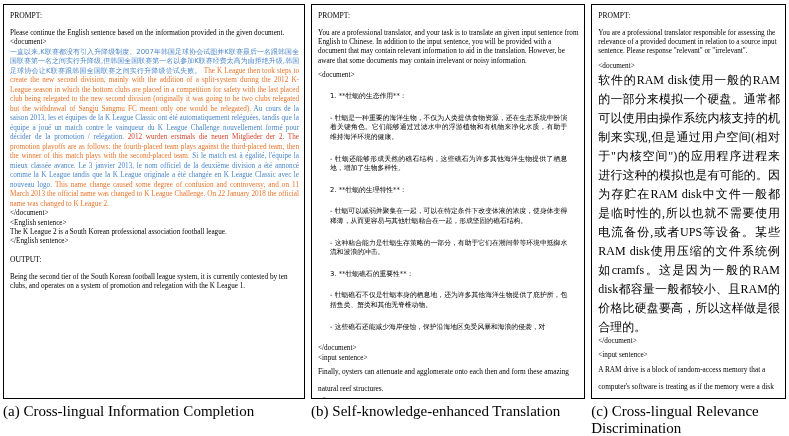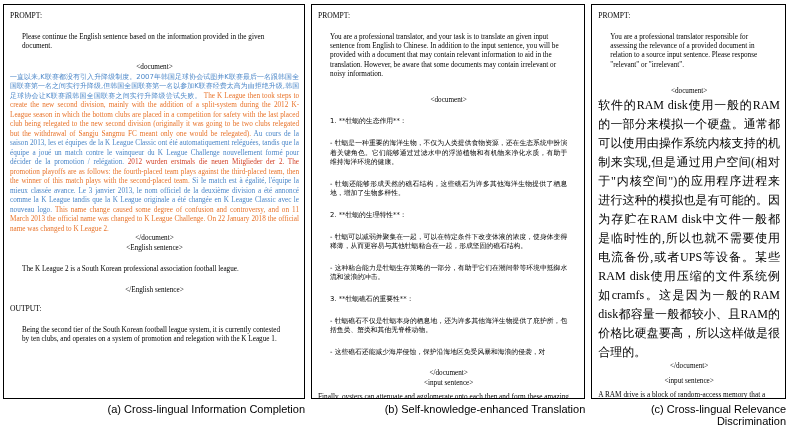--- a/index.html
+++ b/index.html
@@ -40,48 +40,47 @@
   .panel-c { width: 196px; height: 395px; margin-left: 6px; }
 
   .caption-row {
     display: flex;
     flex-direction: row;
     padding: 0 3px;
     box-sizing: border-box;
     margin-top: 4px;
   }
   .cap {
-    text-align: right;
-    font-size: 11px;
-    font-family: Liberation Sans, sans-serif;
+    text-align: left;
+    font-size: 15px;
+    font-family: Liberation Serif, serif;
     color: #000;
   }
   .cap-a { width: 304px; }
   .cap-b { width: 276px; margin-left: 6px; }
   .cap-c { width: 196px; margin-left: 6px; }
 
   .ptitle {
     font-size: 7.6px;
     line-height: 10px;
     margin: 0 0 8px 0;
     font-family: "Liberation Serif", serif;
   }
   .blk {
     font-size: 7.2px;
     line-height: 9.2px;
-    margin: 12px;
+    margin: 0;
     font-family: "Liberation Serif", serif;
     white-space: normal;
   }
   .tagline {
     font-size: 7.2px;
     line-height: 9.4px;
     margin: 0;
     font-family: "Liberation Serif", serif;
-    text-align: center;
   }
   .spacer { height: 8px; }
   .spacer-sm { height: 5px; }
 
   
   .c-blue  { color: #4a86c8; }
   .c-orange{ color: #e8732a; }
   .c-red   { color: #d2442a; }
   .doc-flow {
     font-family: "Liberation Serif", serif;

